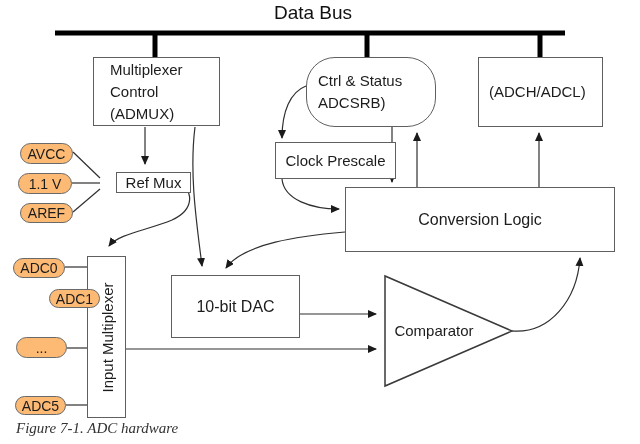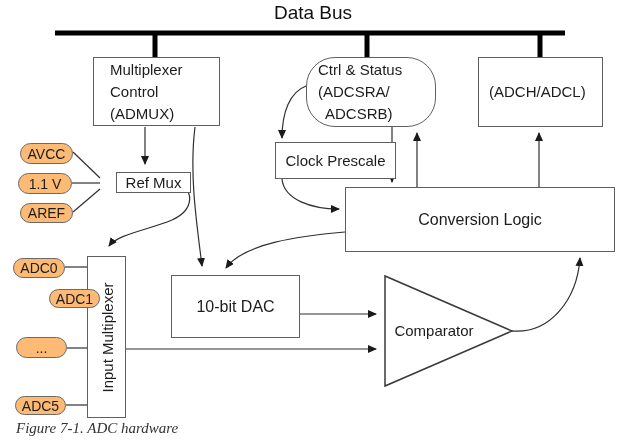--- a/index.html
+++ b/index.html
@@ -100,21 +100,20 @@
   <div class="title">Data Bus</div>
 
   <div class="box lines b-admux">
     <div class="ln">Multiplexer</div>
     <div class="ln">Control</div>
     <div class="ln">(ADMUX)</div>
   </div>
 
   <div class="box lines b-ctrl">
     <div class="ln">Ctrl &amp; Status</div>
-    <div class="ln">(ADCSRA/</div>
     <div class="ln">ADCSRB)</div>
   </div>
 
   <div class="box lines b-adcdata">
     <div class="ln">(ADCH/ADCL)</div>
   </div>
 
   <div class="box center b-prescale">Clock Prescale</div>
 
   <div class="box center b-refmux">Ref Mux</div>

